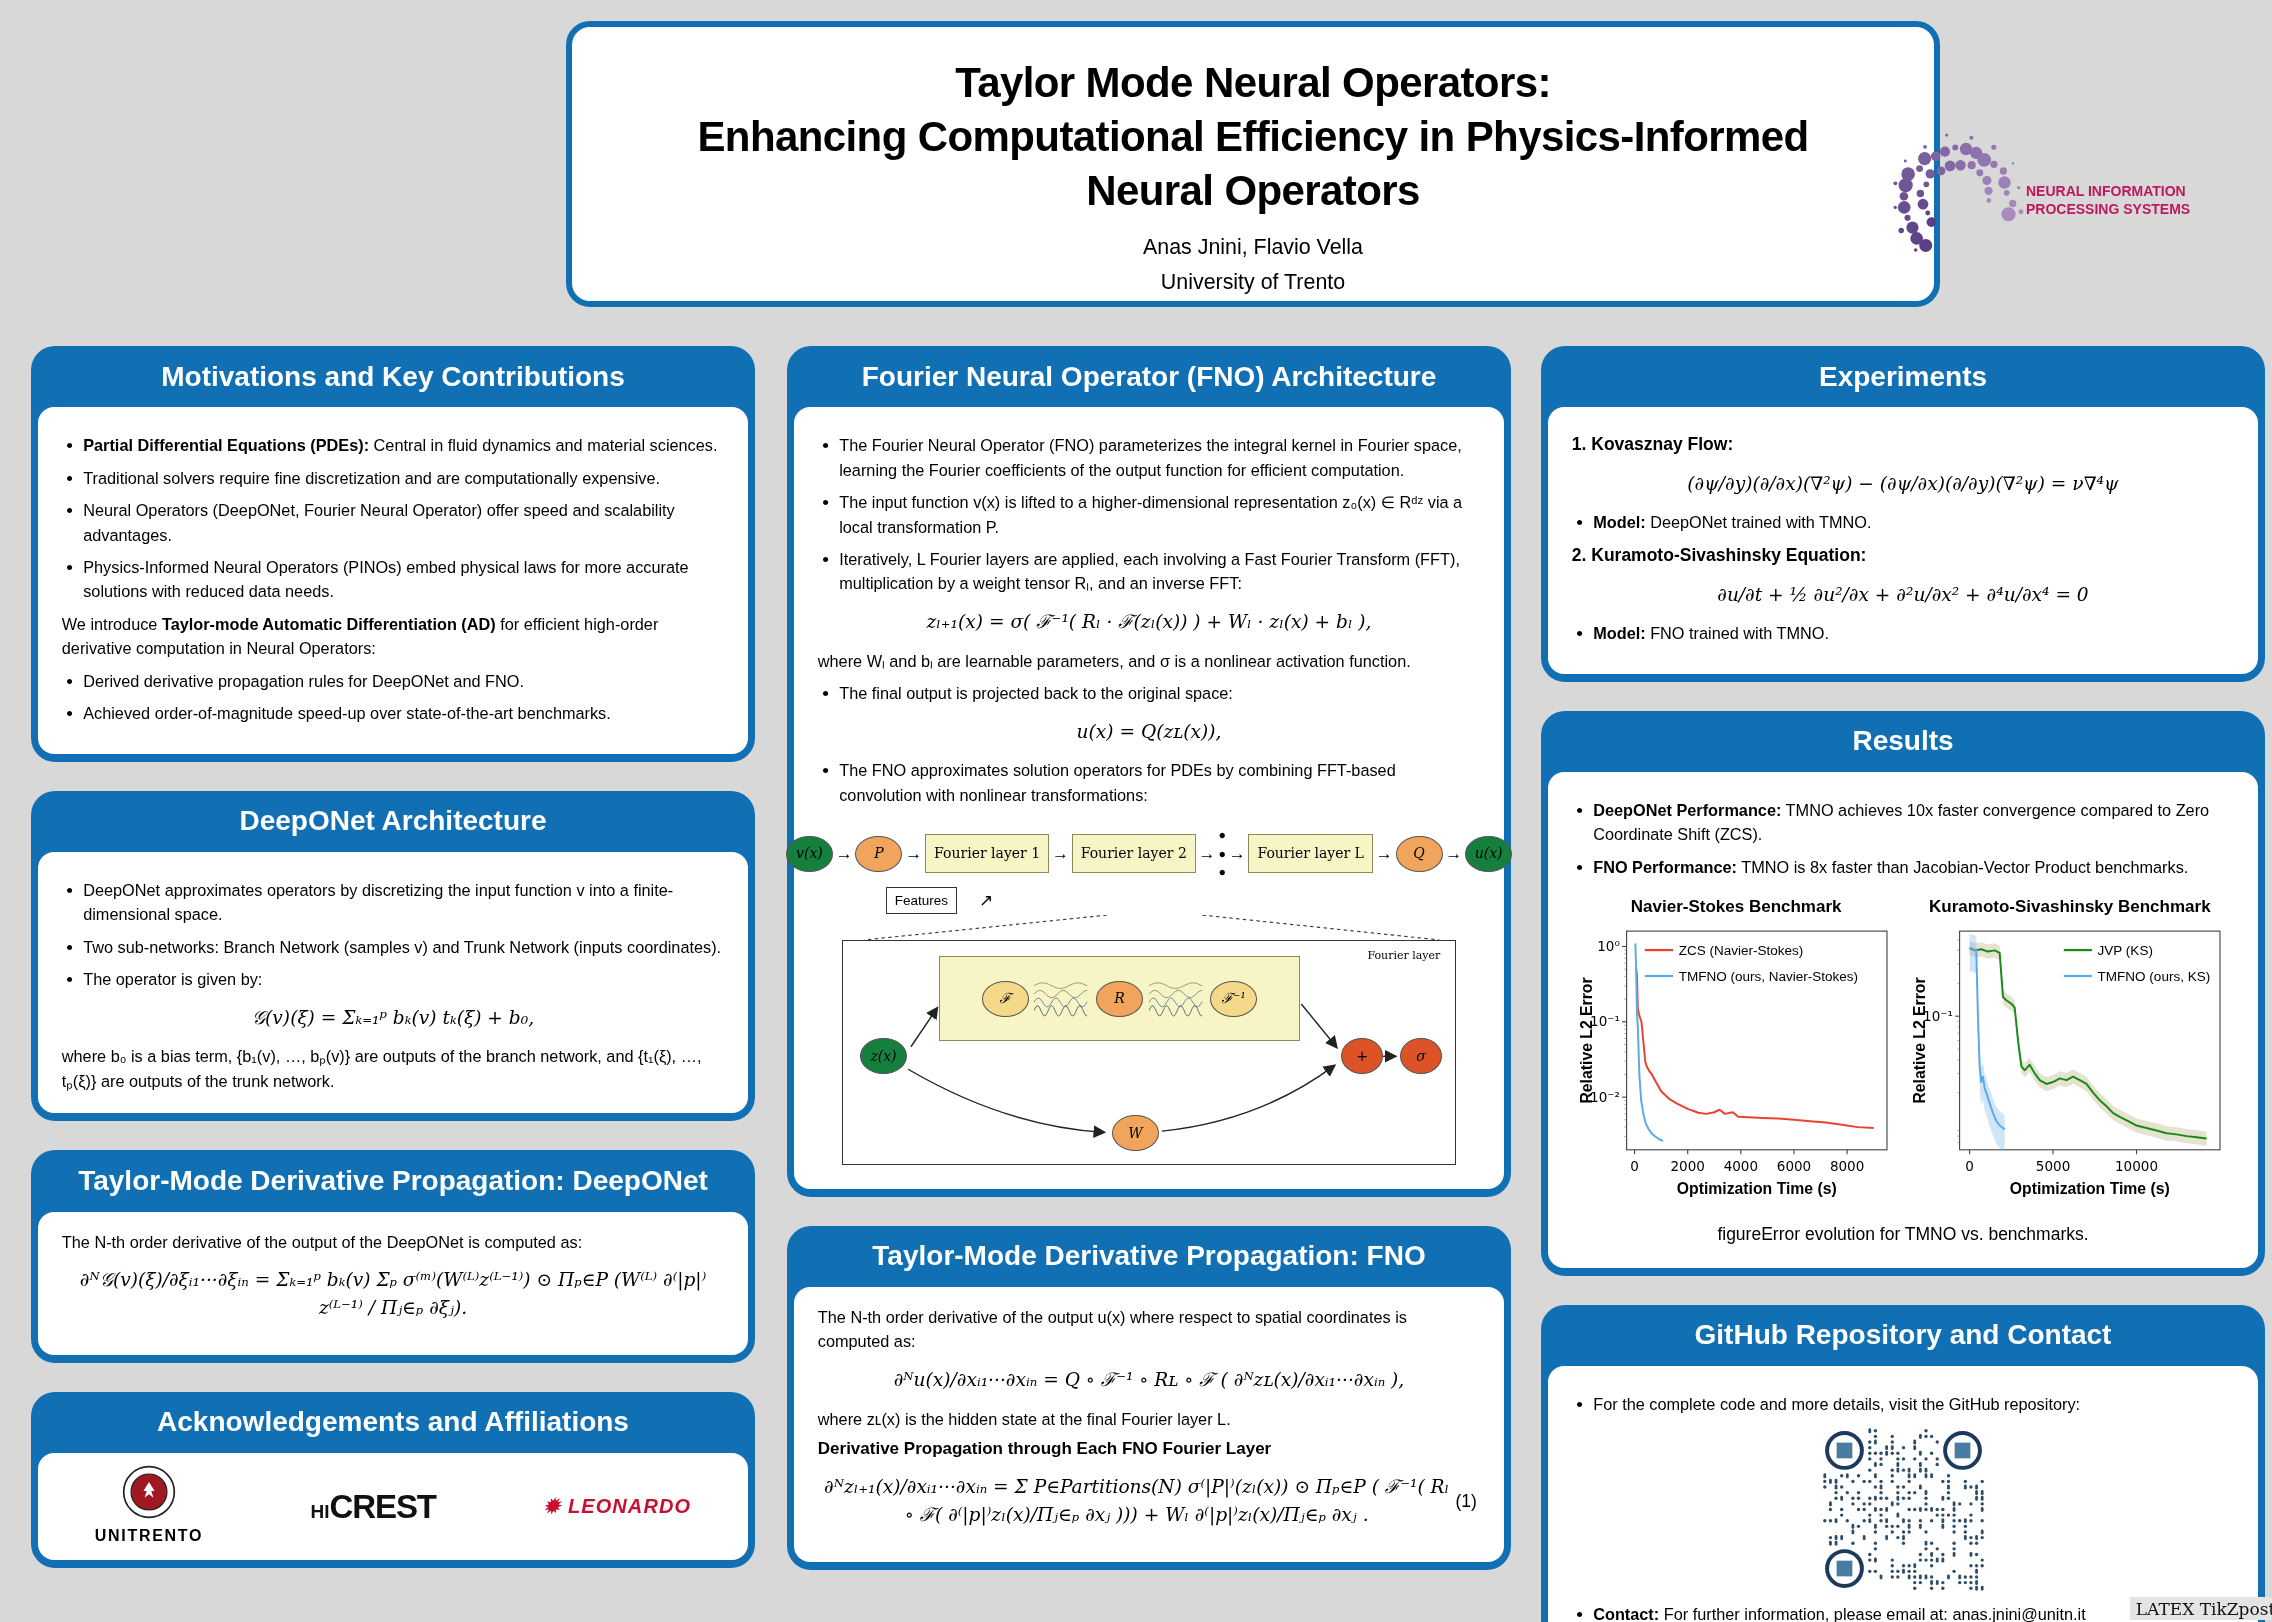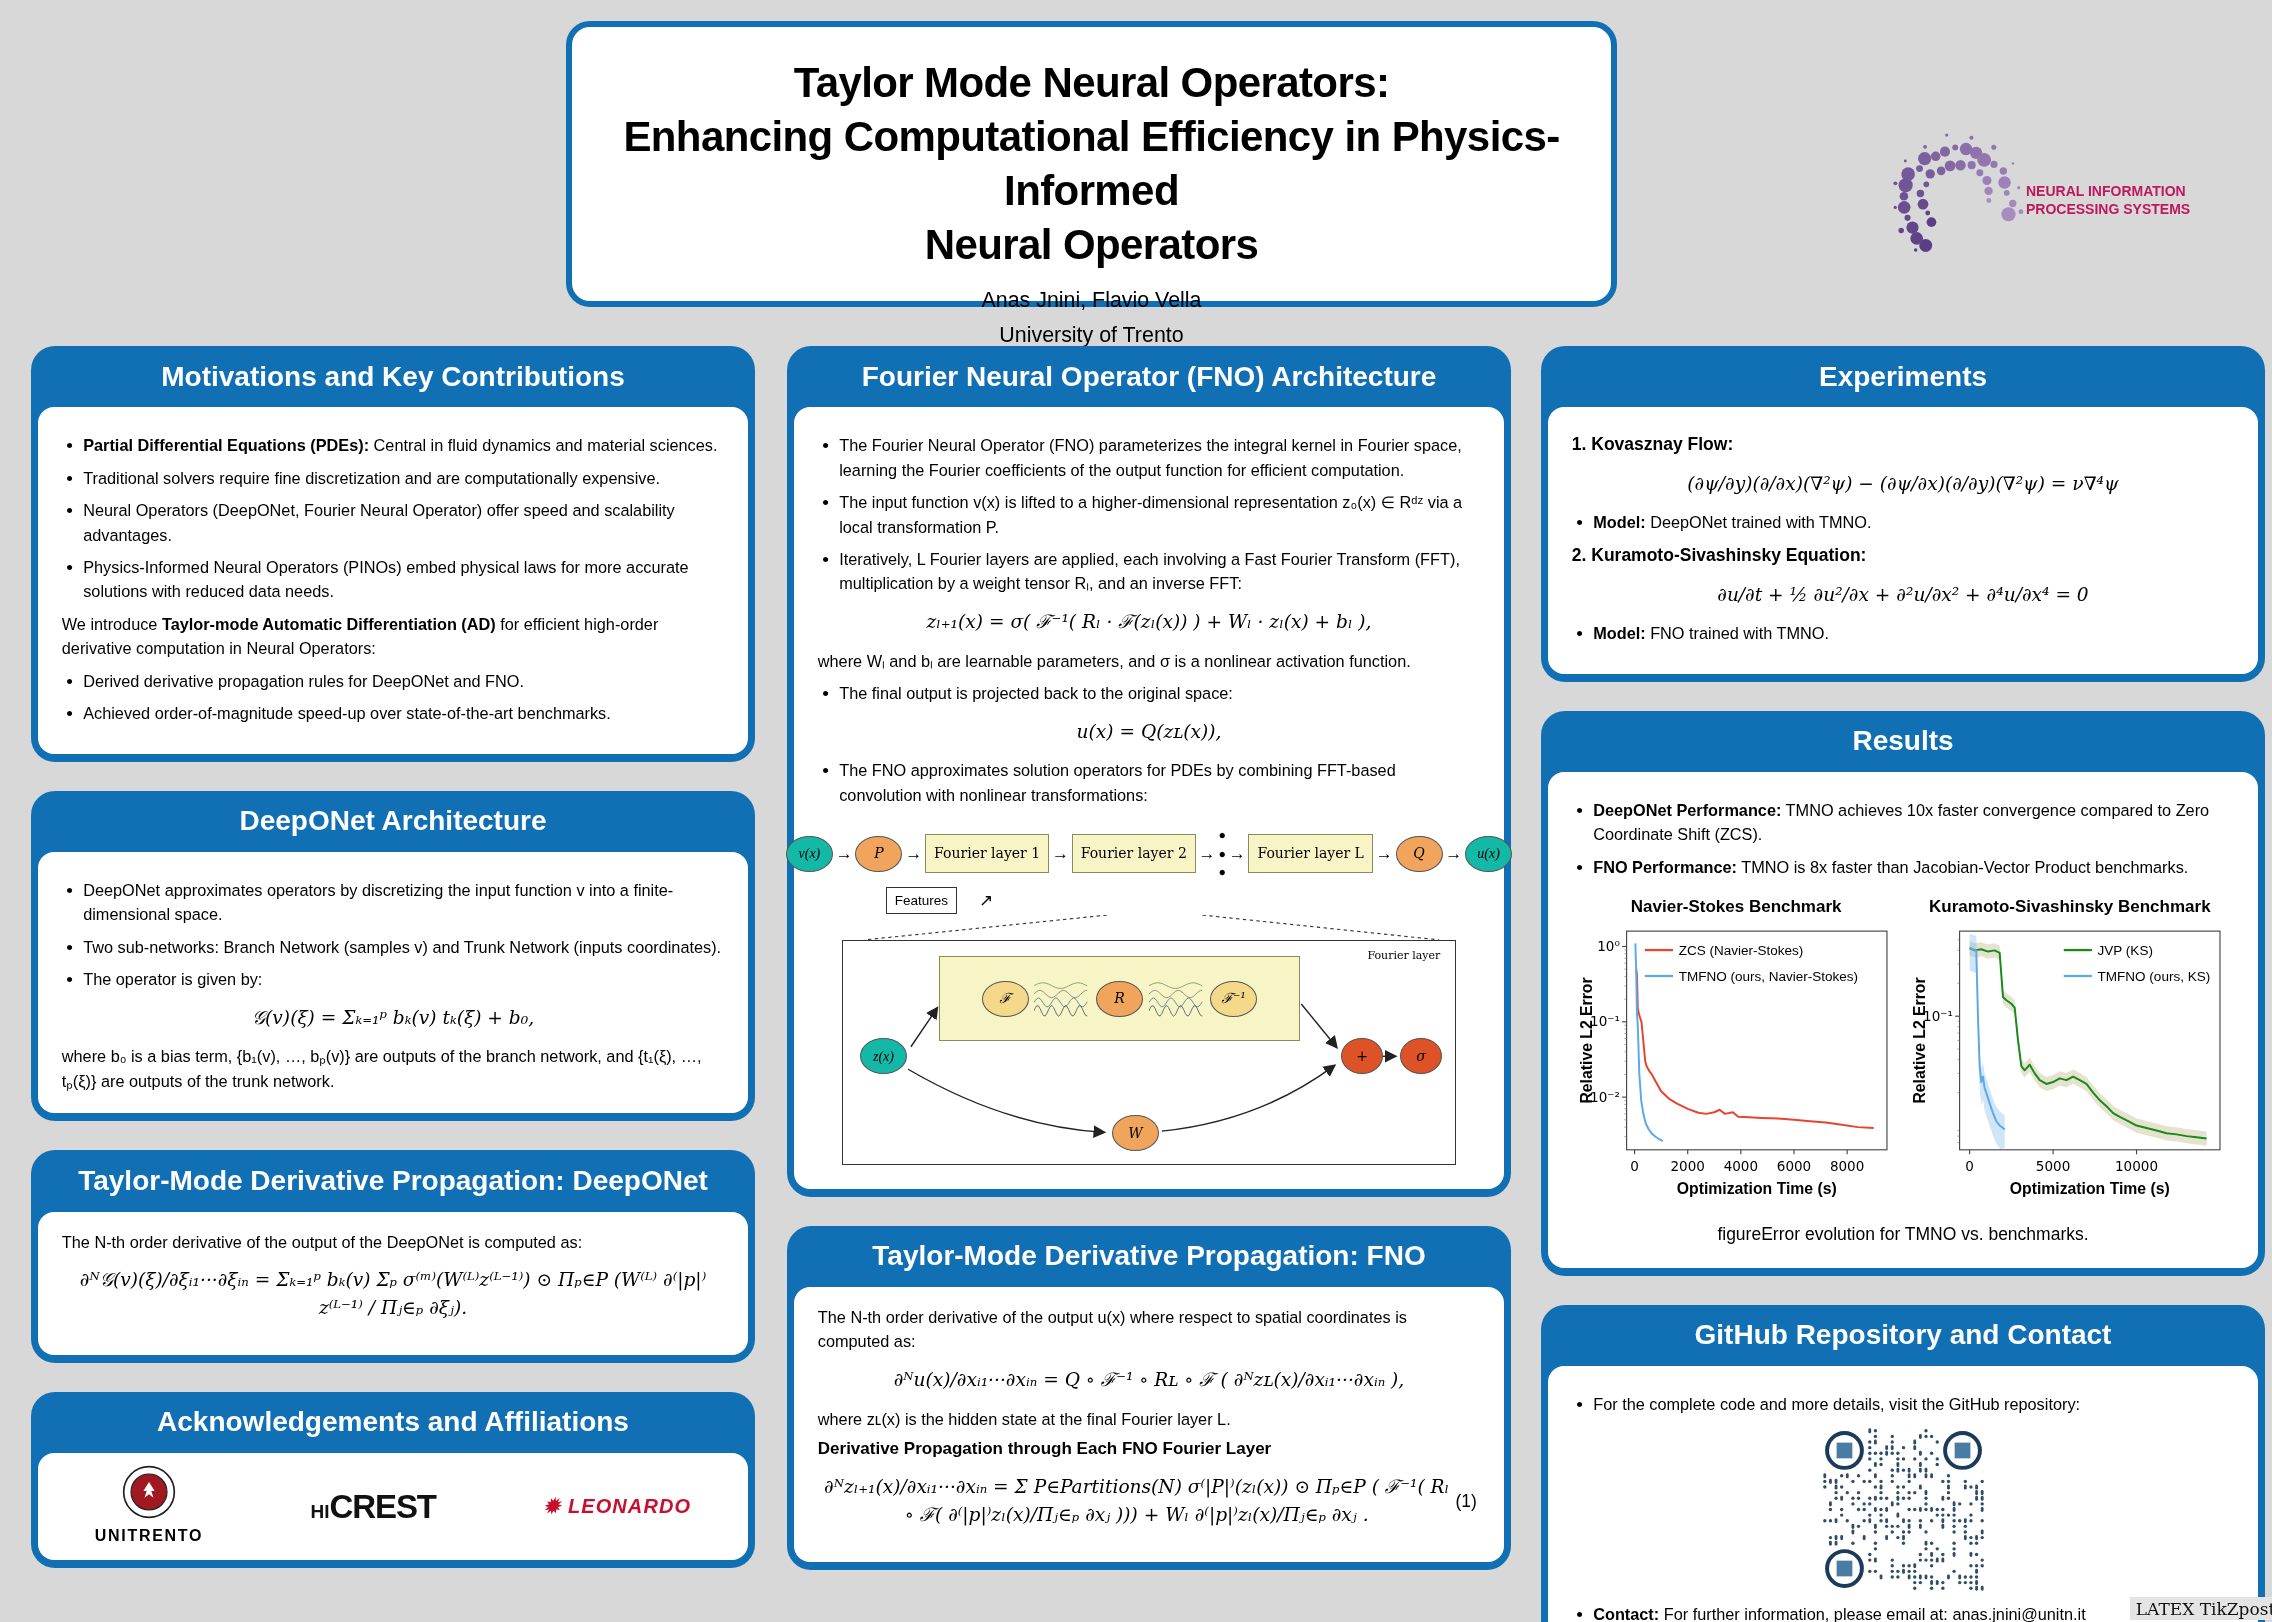--- a/index.html
+++ b/index.html
@@ -1,21 +1,21 @@
 <!DOCTYPE html>
 <html style="font-size:9px"><head>
 <meta charset="utf-8">
 <style>
   * { margin:0; padding:0; box-sizing:border-box; }
   html,body { width:2273px; height:1623px; }
   body { background:#d8d8d8; font-family:"Liberation Sans", sans-serif; color:#000;
          position:relative; overflow:hidden; }
 
   
-  .title-box { position:absolute; left:566px; top:21.4px; width:1051px; height:286px;
+  .title-box { position:absolute; left:566px; top:21.4px; width:1374px; height:286px;
     background:#fff; border:6.2px solid #1170b4; border-radius:24px; text-align:center;
     padding-top:29px; }
   .title-line { font-size:42px; font-weight:bold; line-height:1.28; letter-spacing:-0.6px; }
   .authors { font-size:21.4px; margin-top:17px; }
   .affiliation { font-size:21.4px; margin-top:10px; }
 
   .neurips { position:absolute; left:1885px; top:116px; width:361px; height:169px; display:flex; align-items:center; }
   .neurips-text { font-size:14px; font-weight:bold; color:#be185d; line-height:1.25; letter-spacing:0px; }
 
   
@@ -36,21 +36,21 @@
   .subhead { font-weight:bold; font-size:17px; margin-top:4.5px; }
   .eq-row { display:flex; align-items:center; }
   .eq-row .formula { flex:1; }
   .eq-num { font-size:17.5px; padding-right:3.4px; }
 
   
   .fno-row { display:flex; align-items:center; justify-content:center; gap:2.8px; margin-top:19px; }
   .nd { display:flex; align-items:center; justify-content:center; border:1.1px solid #555;
         font-family:"DejaVu Serif", serif; font-style:italic; }
   .ell { width:47px; height:36px; border-radius:50%; font-size:14px; flex:none; }
-  .blue-n { background:#14b8a6;font-family:Liberation Serif, serif; } .orange-n { background:#f0a45c; }
+  .blue-n { background:#15803d; } .orange-n { background:#f0a45c; }
   .yellow-e { background:#f5d98b; } .red-n { background:#dd5226; }
   .ybox { background:#f7f4c6; border:1.1px solid #8a8a5a; padding:8px 8px; font-size:14px;
           font-family:"DejaVu Serif", serif; flex:none; }
   .arr { font-size:17px; flex:none; }
   .features-row { display:flex; align-items:center; gap:22px; margin:5.6px 0 0 68px; }
   .features-tag { border:1.1px solid #333; padding:2.3px 8px; font-size:13.5px; }
   .up-arr { font-size:17px; }
   .zoom-lines { display:block; margin:1.1px auto 0; }
   .layer-box { position:relative; width:614px; height:225px; border:1.1px solid #333; margin:0 auto 3.4px; background:#fff; }
   .layer-caption { position:absolute; right:14.7px; top:6.8px; font-family:"DejaVu Serif", serif; font-size:11px; }

